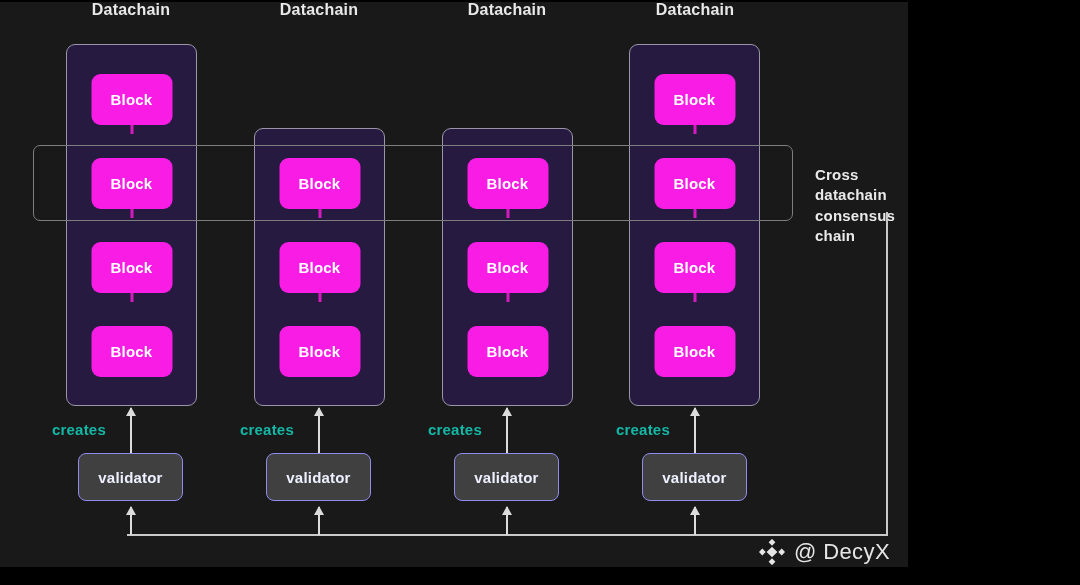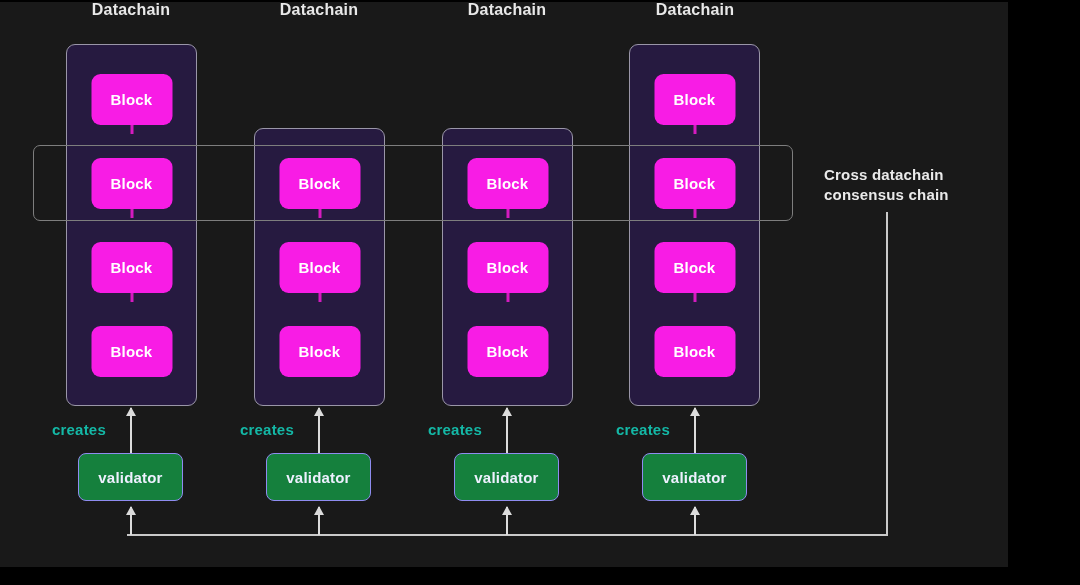--- a/index.html
+++ b/index.html
@@ -1,20 +1,20 @@
 <!DOCTYPE html>
 <html><head>
 <meta charset="utf-8">
 <style>
   html,body{margin:0;padding:0;background:#000;}
   body{font-family:"Liberation Sans","DejaVu Sans",sans-serif;}
 
   #stage{
     position:relative;
-    width:1008px;height:585px;
+    width:908px;height:585px;
     background:#191919;
     overflow:hidden;
   }
   
   .edge-strip{position:absolute;left:0;width:1080px;background:#000;}
   #strip-top{top:0;height:2px;}
   #strip-bottom{bottom:0;height:18px;}
 
   
   .chain-title{
@@ -78,21 +78,21 @@
   
   .note{
     position:absolute;
     color:#eaeaea;
     font-size:15px;
     font-weight:700;
     line-height:1.35;
     letter-spacing:.2px;
     white-space:pre-line;
   }
-  #note-consensus{left:815px;top:165px;margin-left:9px;}
+  #note-consensus{left:815px;top:165px;}
   #note-validators{left:908px;top:336px;}
 
   
   .vline{position:absolute;background:#c9c9c9;width:2px;}
   .hline{position:absolute;background:#c9c9c9;height:2px;}
 
   
   .creates-label{
     position:absolute;
     color:#14b8a6;
@@ -113,21 +113,21 @@
     width:0;height:0;
     border-left:5px solid transparent;
     border-right:5px solid transparent;
     border-bottom:9px solid #dcdcdc;
   }
 
   
   .validator{
     position:absolute;
     width:105px;height:48px;
-    background:#15803d;
+    background:#404040;
     border:1px solid #8f8cf0;
     border-radius:8px;
     box-sizing:border-box;
     display:flex;align-items:center;justify-content:center;
     color:#eef0ff;
     font-size:15px;
     font-weight:700;
     letter-spacing:.2px;
   }
 
@@ -212,15 +212,27 @@
   <div class="validator" style="left:78px;top:453px;">validator</div>
   <div class="validator" style="left:266px;top:453px;">validator</div>
   <div class="validator" style="left:454px;top:453px;">validator</div>
   <div class="validator" style="left:642px;top:453px;">validator</div>
 
   <div class="arrow-up" style="left:130px;top:507px;height:28px;"></div>
   <div class="arrow-up" style="left:318px;top:507px;height:28px;"></div>
   <div class="arrow-up" style="left:506px;top:507px;height:28px;"></div>
   <div class="arrow-up" style="left:694px;top:507px;height:28px;"></div>
 
+  <div id="watermark">
+    <svg width="26" height="26" viewBox="0 0 26 26" aria-hidden="true">
+      <g fill="#e6e6e6">
+        <rect x="9.2" y="9.2" width="7.6" height="7.6" transform="rotate(45 13 13)"></rect>
+        <rect x="10.6" y="0.9" width="4.8" height="4.8" transform="rotate(45 13 3.3)"></rect>
+        <rect x="10.6" y="20.3" width="4.8" height="4.8" transform="rotate(45 13 22.7)"></rect>
+        <rect x="0.9" y="10.6" width="4.8" height="4.8" transform="rotate(45 3.3 13)"></rect>
+        <rect x="20.3" y="10.6" width="4.8" height="4.8" transform="rotate(45 22.7 13)"></rect>
+      </g>
+    </svg>
+    <span>@ DecyX</span>
+  </div>
 
   <div class="edge-strip" id="strip-bottom"></div>
 </div>
 
 </body></html>

